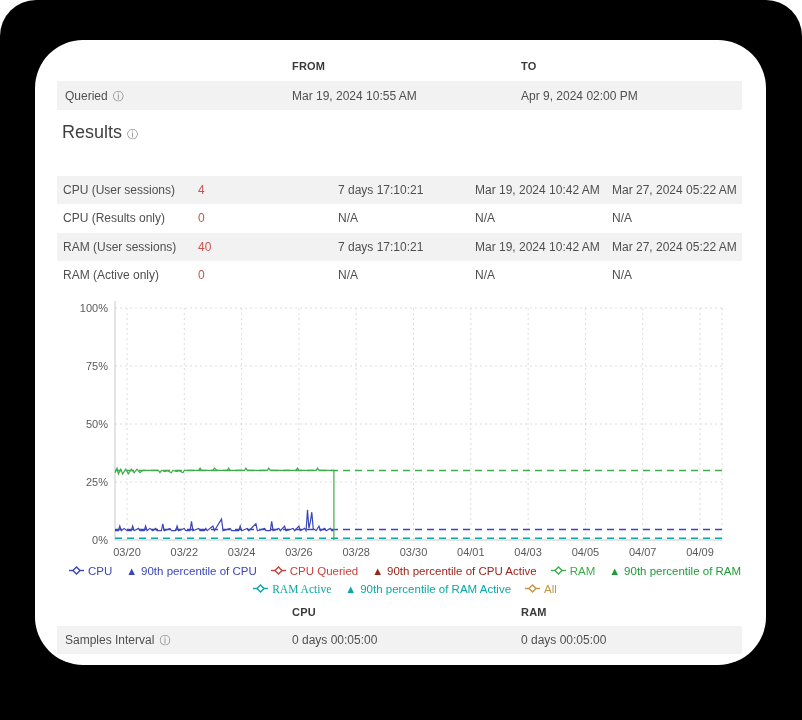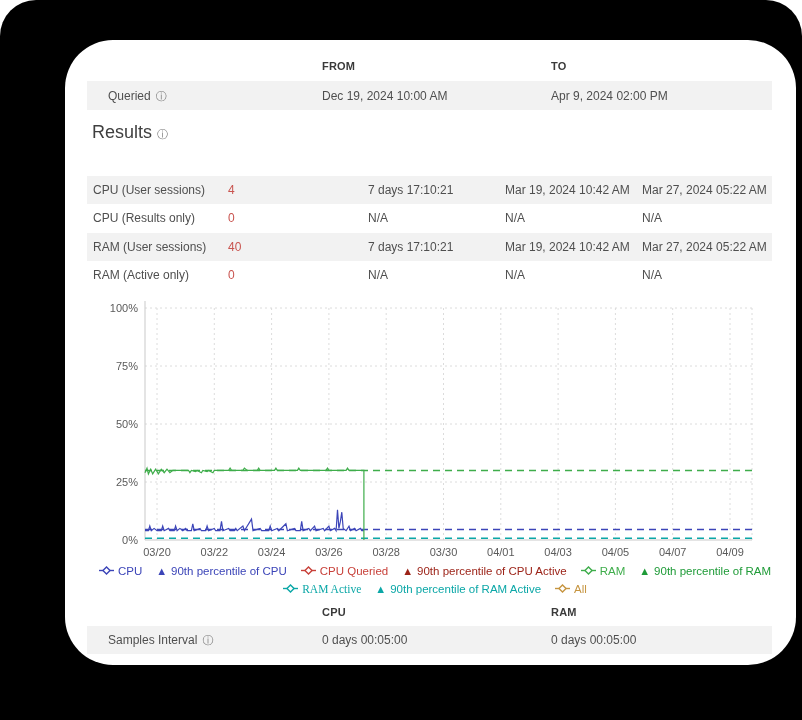--- a/index.html
+++ b/index.html
@@ -1,34 +1,34 @@
 <!DOCTYPE html>
 <html><head>
 <meta charset="utf-8">
 <style>
   * { margin:0; padding:0; box-sizing:border-box; }
   html,body { width:802px; height:720px; background:#ffffff; overflow:hidden;
               font-family:"Liberation Sans", sans-serif; }
   .backdrop { position:absolute; left:0; top:0; width:802px; height:790px;
               background:#000000; border-radius:36px; }
   .card { position:absolute; left:35px; top:40px; width:731px; height:625px;
-          background:#ffffff; border-radius:48px; color:#4f4f4f;margin-left:30px; }
+          background:#ffffff; border-radius:48px; color:#4f4f4f; }
 
   .row { position:absolute; left:22px; width:685px; height:28px; }
   .row.shaded { background:#f2f2f2; }
   .cell { position:absolute; top:50%; transform:translateY(-50%);
           font-size:12px; color:#4f4f4f; white-space:nowrap; }
   .hcell { position:absolute; top:50%; transform:translateY(-50%);
            font-size:11px; font-weight:bold; color:#3a3a3a; letter-spacing:0.2px;
            white-space:nowrap; }
   .red { color:#c9544f; }
   .info { font-size:11px; color:#7a7a7a; margin-left:5px; font-weight:normal; }
 
   
-  .c-label { left:21px; }
+  .c-label { left:8px; }
   .c2 { left:235px; }
   .c3 { left:464px; }
   .r-label { left:6px; }
   .r-val { left:141px; }
   .r-dur { left:281px; }
   .r-from { left:418px; }
   .r-to { left:555px; }
 
   .results-heading { position:absolute; left:27px; top:82px; font-size:18px;
                      color:#3f3f3f; }
@@ -49,21 +49,21 @@
 <div class="card">
 
   <div class="row" style="top:12px">
     <span class="hcell c2">FROM</span>
     <span class="hcell c3">TO</span>
   </div>
   <div class="row shaded" style="top:41px; height:29px">
     <span class="cell c-label">
       <span>Queried</span><span class="info">ⓘ</span>
     </span>
-    <span class="cell c2">Dec 19, 2024 10:00 AM</span>
+    <span class="cell c2">Mar 19, 2024 10:55 AM</span>
     <span class="cell c3">Apr 9, 2024 02:00 PM</span>
   </div>
 
   <div class="results-heading">
     <span>Results</span><span class="info">ⓘ</span>
   </div>
 
 
   <div class="row shaded" style="top:136px">
     <span class="cell r-label">CPU (User sessions)</span>

